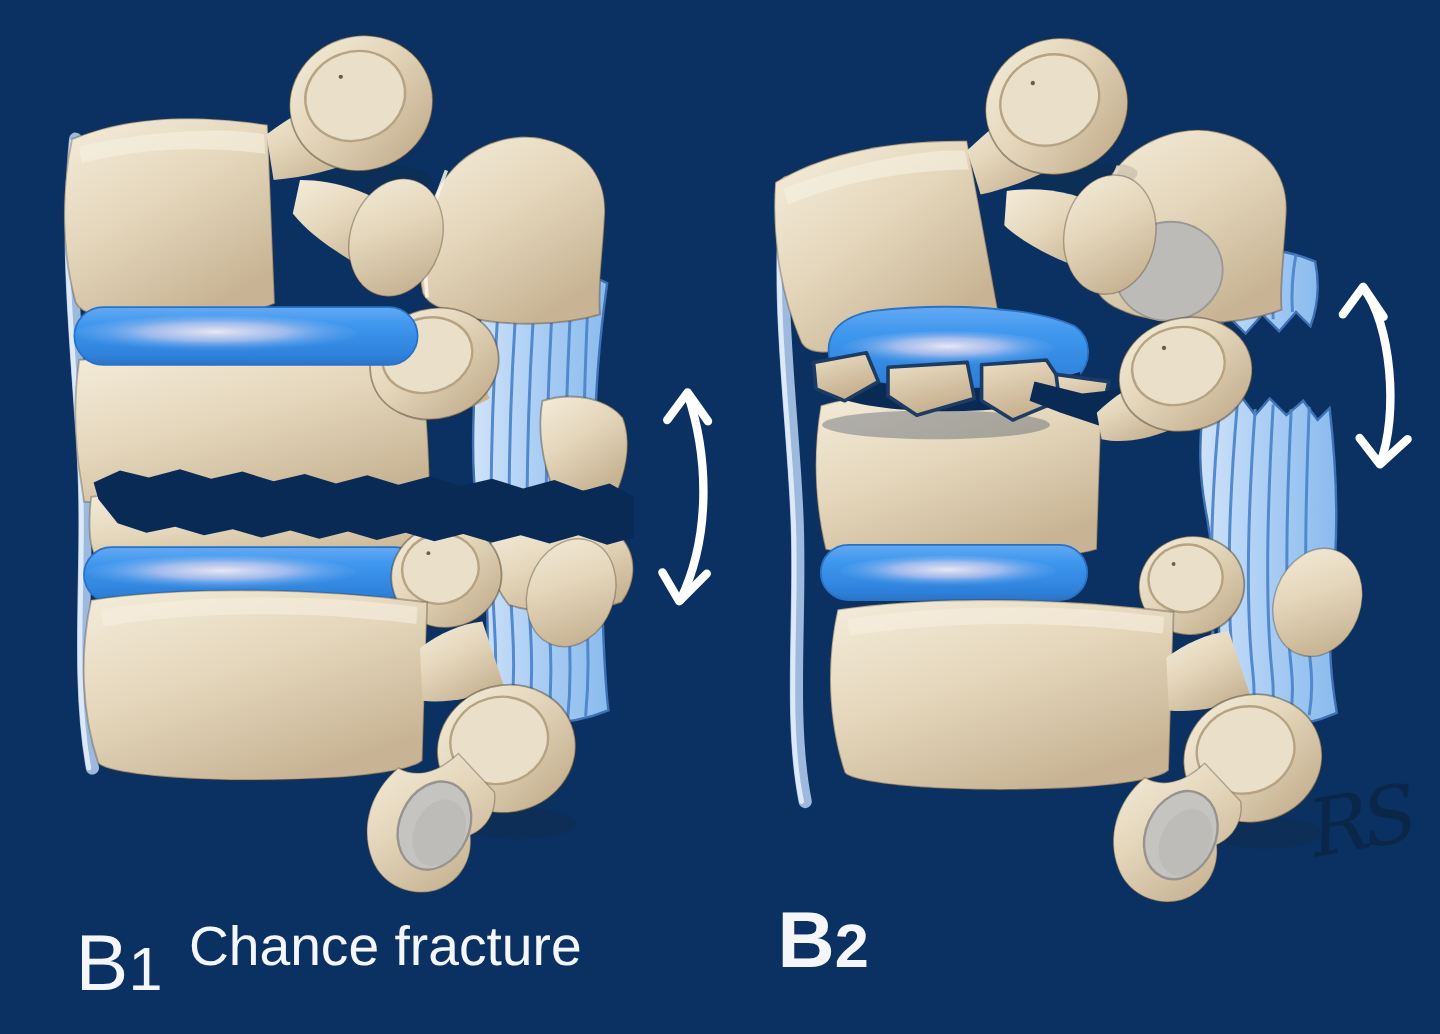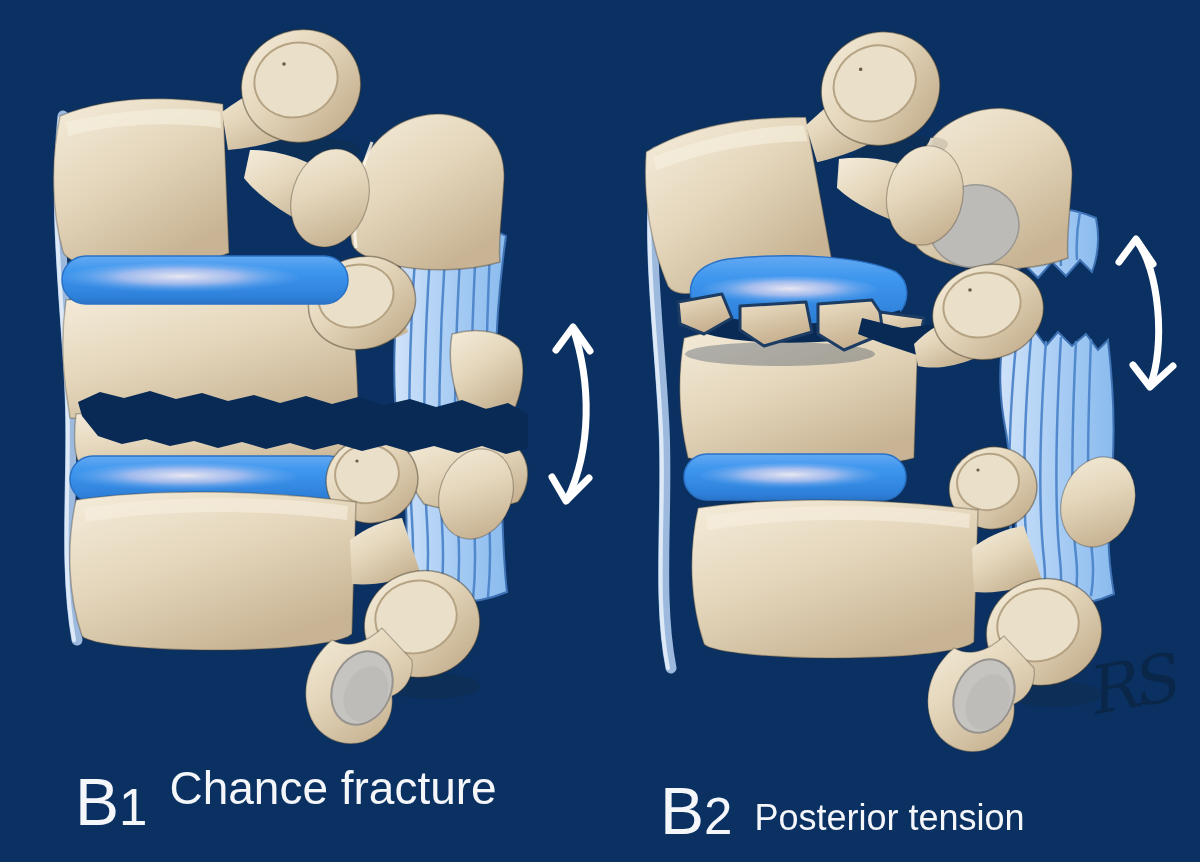--- a/index.html
+++ b/index.html
@@ -6,21 +6,21 @@
   .stage{
     position:relative;width:1200px;height:862px;overflow:hidden;
     background:#0a3162;
     font-family:"Liberation Sans", sans-serif;
   }
   .stage svg{position:absolute;left:0;top:0;}
   .label-row{
     position:absolute;display:flex;align-items:flex-end;
     color:#f4f6fa;white-space:nowrap;
   }
-  .panel-id{line-height:.95;letter-spacing:0;margin-left:12px;}
+  .panel-id{line-height:.95;letter-spacing:0;}
   .panel-letter{font-size:66px;}
   .panel-digit{font-size:51px;}
   .caption{font-size:46px;line-height:1.26;margin-left:22px;margin-bottom:16px;}
   .caption.two-line{font-size:36px;margin-bottom:0;}
   .b2-id{position:relative;top:2px;}
 </style>
 </head>
 <body>
 
 <div class="stage">
@@ -197,20 +197,19 @@
   <text transform="translate(1096,714) rotate(-10)" font-family="DejaVu Serif, serif" font-style="italic" font-size="66" letter-spacing="-5" fill="#0a2748" opacity="0.95">RS</text>
 </svg>
 
 <div class="label-row" style="left:63px;top:760px;">
   <span class="panel-id"><span class="panel-letter">B</span><span class="panel-digit">1</span></span>
   <span class="caption">
     <span>Chance fracture</span>
   </span>
 </div>
 
-<div class="label-row" style="left:648px;top:778px;">
+<div class="label-row" style="left:648px;top:750px;font-weight:bold;">
   <span class="panel-id b2-id"><span class="panel-letter">B</span><span class="panel-digit">2</span></span>
   <span class="caption two-line">
-    <span style="display:block;">Posterior tension</span>
   </span>
 </div>
 
 </div>
 
 </body></html>

